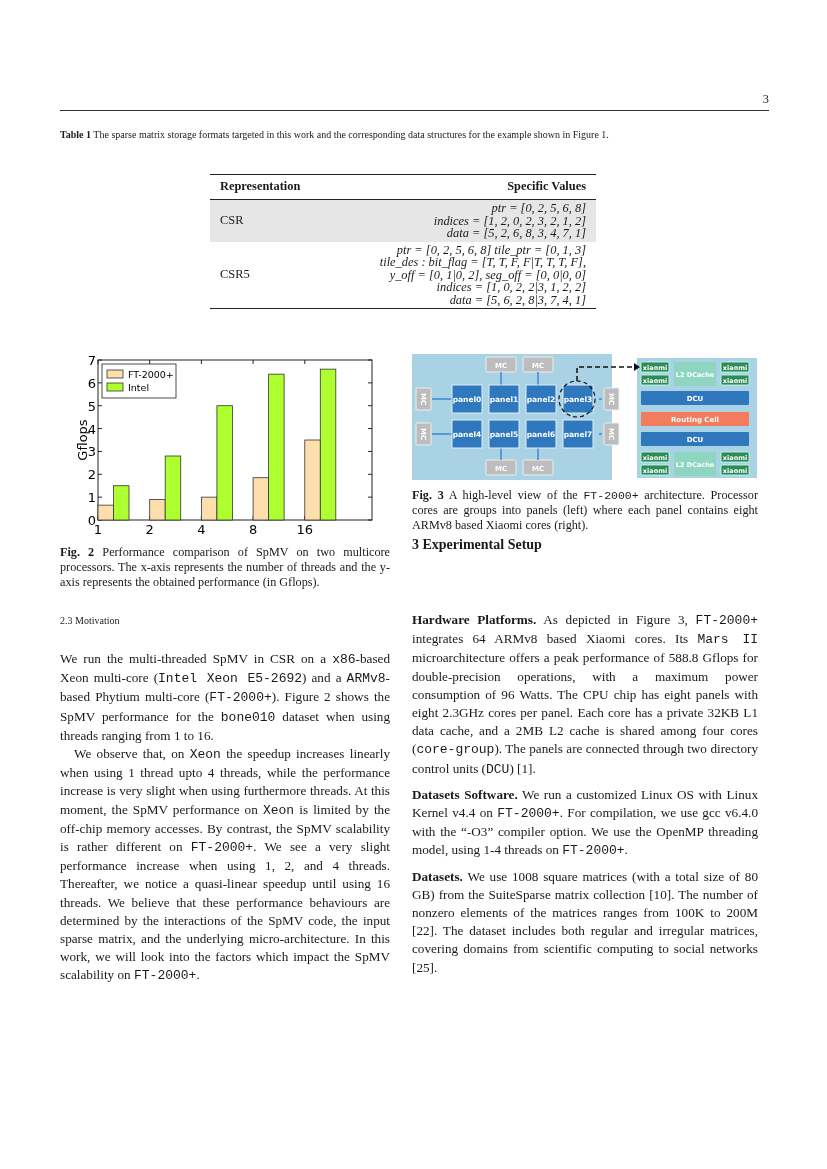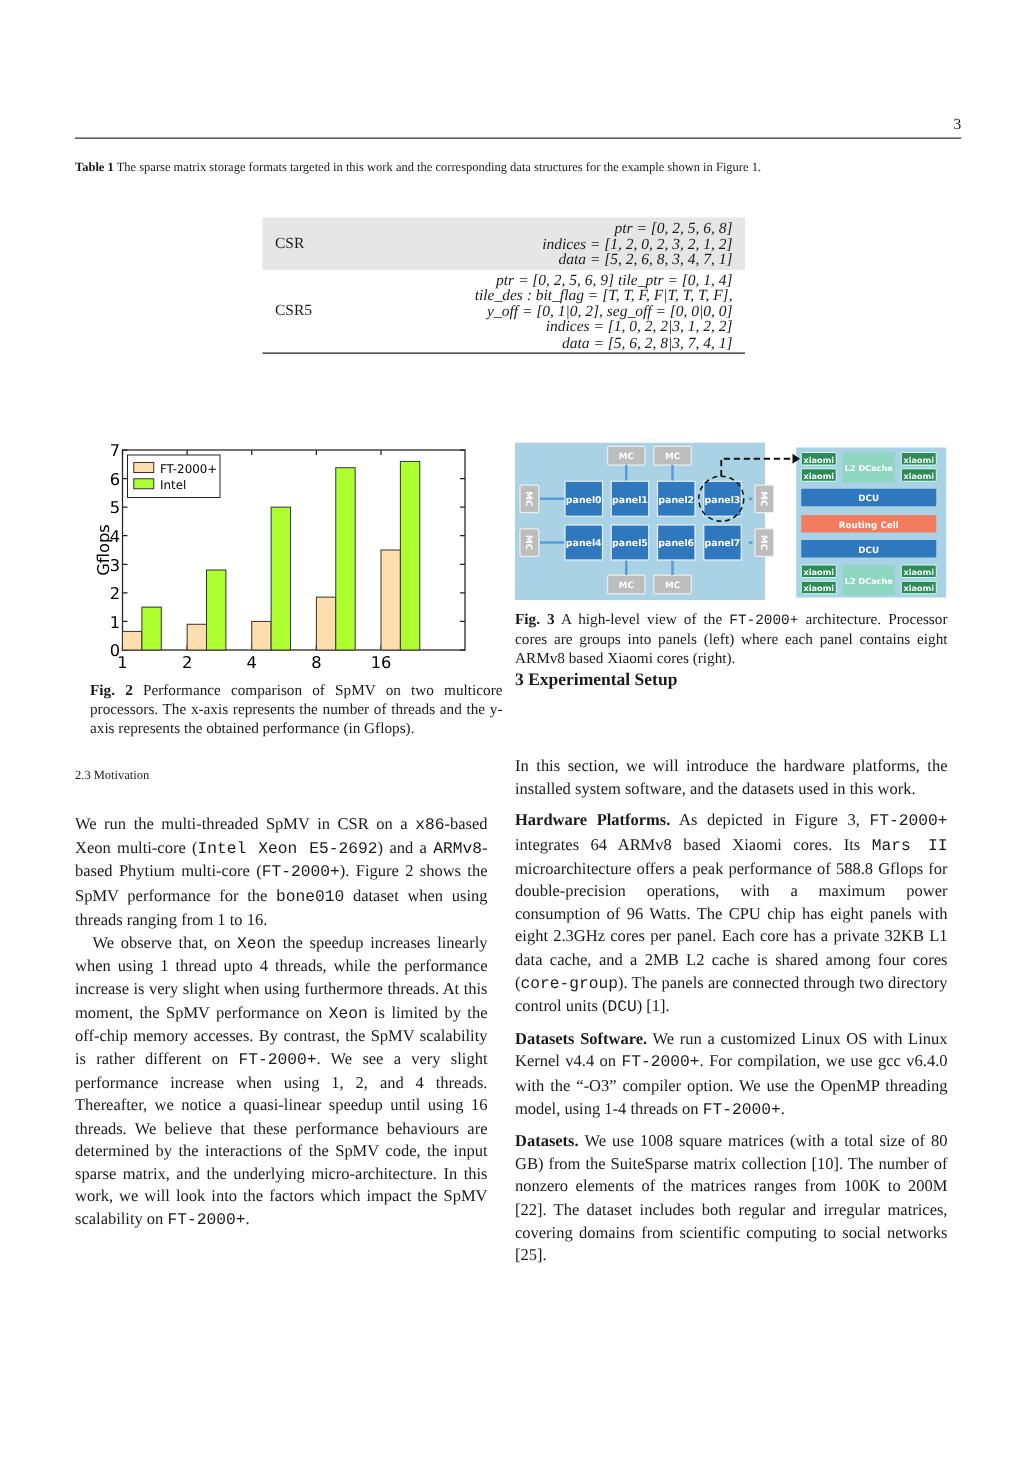--- a/index.html
+++ b/index.html
@@ -36,32 +36,36 @@
   <span class="num">3</span>
 </div>
 <div class="abs header-rule"></div>
 
 <div class="abs tcap">
   <b>Table 1</b><span> The sparse matrix storage formats targeted in this work and the corresponding data structures for the example shown in Figure 1.</span>
 </div>
 
 <table class="t1">
   <tbody>
+      <tr class="top mid">
+    <th style="text-align:left">Representation</th>
+    <th style="text-align:right">Specific Values</th>
+  </tr>
   <tr class="shade">
     <td class="rep">CSR</td>
     <td class="vals">
       <div>ptr = [0, 2, 5, 6, 8]</div>
       <div>indices = [1, 2, 0, 2, 3, 2, 1, 2]</div>
       <div>data = [5, 2, 6, 8, 3, 4, 7, 1]</div>
     </td>
   </tr>
   <tr class="bot">
     <td class="rep">CSR5</td>
     <td class="vals">
-      <div>ptr = [0, 2, 5, 6, 9]  tile_ptr = [0, 1, 4]</div>
+      <div>ptr = [0, 2, 5, 6, 8]  tile_ptr = [0, 1, 3]</div>
       <div>tile_des : bit_flag = [T, T, F, F|T, T, T, F],</div>
       <div>y_off = [0, 1|0, 2], seg_off = [0, 0|0, 0]</div>
       <div>indices = [1, 0, 2, 2|3, 1, 2, 2]</div>
       <div>data = [5, 6, 2, 8|3, 7, 4, 1]</div>
     </td>
   </tr>
 </tbody>
   </table>
 
 <svg class="abs" style="left:60px;top:352px" width="330" height="190">
@@ -120,21 +124,21 @@
       <g>
         <rect x="42" y="12" width="74" height="34" fill="#fff" stroke="#222" stroke-width="0.8"></rect>
         <rect x="47" y="18" width="16" height="8" fill="#ffdead" stroke="#333" stroke-width="0.8"></rect>
         <text x="68" y="26" font-size="9.5">FT-2000+</text>
         <rect x="47" y="31" width="16" height="8" fill="#adff2f" stroke="#333" stroke-width="0.8"></rect>
         <text x="68" y="39" font-size="9.5">Intel</text>
       </g>
     </g>
 </svg>
 
-<div class="abs fig" style="left:72px;top:545px;width:330px">
+<div class="abs fig" style="left:60px;top:545px;width:330px">
   <b>Fig. 2</b><span> Performance comparison of SpMV on two multicore processors. The x-axis represents the number of threads and the y-axis represents the obtained performance (in Gflops).</span>
 </div>
 
 <svg class="abs" style="left:412px;top:354px" width="346" height="126">
   <g id="diagram-root">
       <rect x="0" y="0" width="200" height="126" fill="#a9d2e5"></rect>
       <rect x="225" y="4" width="120" height="120" fill="#a9d2e5"></rect>
       <g>
         <rect x="74" y="3" width="30" height="15" fill="#bdbdbd" stroke="#eee" stroke-width="1" rx="1"></rect>
         <text x="89" y="13.5" text-anchor="middle" font-size="7" font-weight="bold" fill="#fff" transform="">MC</text>
@@ -270,17 +274,16 @@
 </div>
 
 <div class="abs sec" style="left:60px;top:615px">2.3 Motivation</div>
 <div class="abs para" style="left:60px;top:650px;width:330px">
   <p><span>We run the multi-threaded SpMV in CSR on a </span><span class="mono">x86</span><span>-based Xeon multi-core (</span><span class="mono">Intel Xeon E5-2692</span><span>) and a </span><span class="mono">ARMv8</span><span>-based Phytium multi-core (</span><span class="mono">FT-2000+</span><span>). Figure 2 shows the SpMV performance for the </span><span class="mono">bone010</span><span> dataset when using threads ranging from 1 to 16.</span></p>
   <p class="ind"><span>We observe that, on </span><span class="mono">Xeon</span><span> the speedup increases linearly when using 1 thread upto 4 threads, while the performance increase is very slight when using furthermore threads. At this moment, the SpMV performance on </span><span class="mono">Xeon</span><span> is limited by the off-chip memory accesses. By contrast, the SpMV scalability is rather different on </span><span class="mono">FT-2000+</span><span>. We see a very slight performance increase when using 1, 2, and 4 threads. Thereafter, we notice a quasi-linear speedup until using 16 threads. We believe that these performance behaviours are determined by the interactions of the SpMV code, the input sparse matrix, and the underlying micro-architecture. In this work, we will look into the factors which impact the SpMV scalability on </span><span class="mono">FT-2000+</span><span>.</span></p>
 </div>
 
 <div class="abs sech" style="left:412px;top:537px">3 Experimental Setup</div>
 <div class="abs para" style="left:412px;top:604px;width:346px">
-  <p>In this section, we will introduce the hardware platforms, the installed system software, and the datasets used in this work.</p>
   <p class="gap" style="margin-top:9px"><b>Hardware Platforms.</b><span> As depicted in Figure 3, </span><span class="mono">FT-2000+</span><span> integrates 64 ARMv8 based Xiaomi cores. Its </span><span class="mono">Mars II</span><span> microarchitecture offers a peak performance of 588.8 Gflops for double-precision operations, with a maximum power consumption of 96 Watts. The CPU chip has eight panels with eight 2.3GHz cores per panel. Each core has a private 32KB L1 data cache, and a 2MB L2 cache is shared among four cores (</span><span class="mono">core-group</span><span>). The panels are connected through two directory control units (</span><span class="mono">DCU</span><span>) [1].</span></p>
   <p class="gap" style="margin-top:9px"><b>Datasets Software.</b><span> We run a customized Linux OS with Linux Kernel v4.4 on </span><span class="mono">FT-2000+</span><span>. For compilation, we use gcc v6.4.0 with the “-O3” compiler option. We use the OpenMP threading model, using 1-4 threads on </span><span class="mono">FT-2000+</span><span>.</span></p>
   <p class="gap" style="margin-top:9px"><b>Datasets.</b><span> We use 1008 square matrices (with a total size of 80 GB) from the SuiteSparse matrix collection [10]. The number of nonzero elements of the matrices ranges from 100K to 200M [22]. The dataset includes both regular and irregular matrices, covering domains from scientific computing to social networks [25].</span></p>
 </div>
 
 </body></html>

